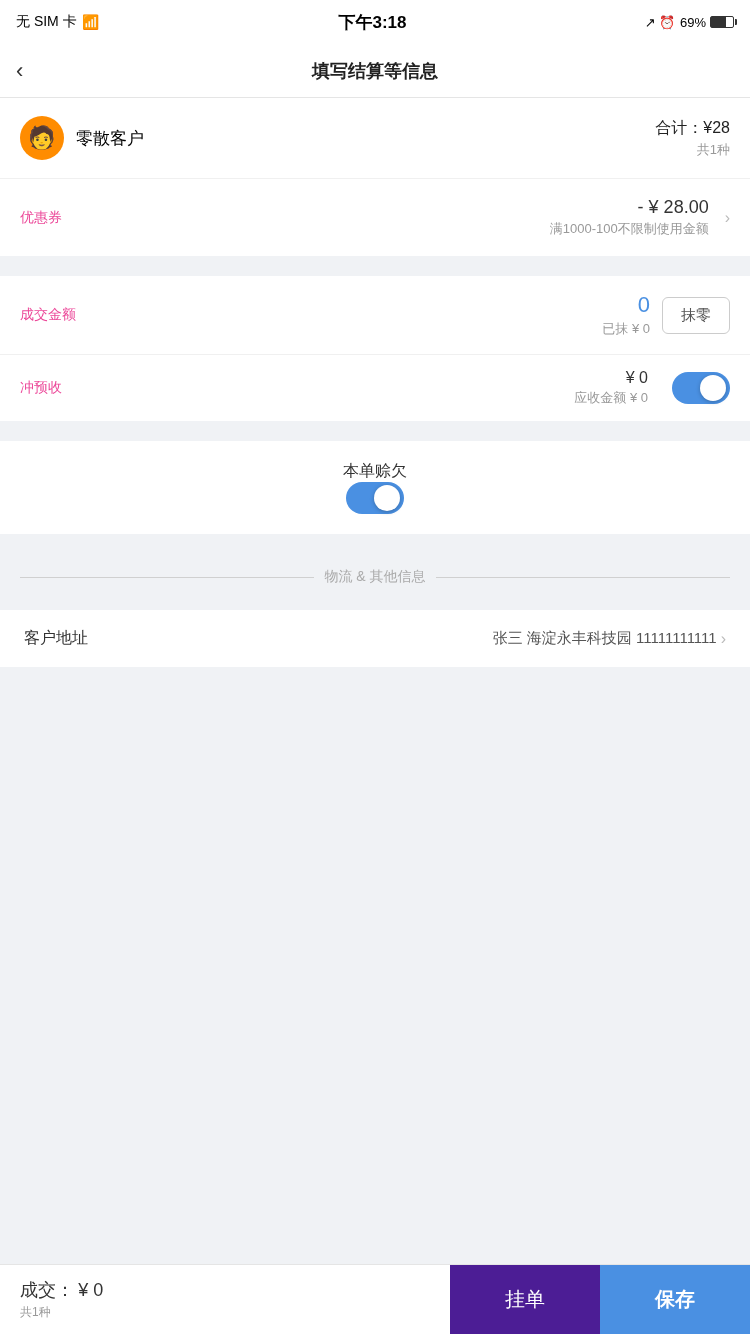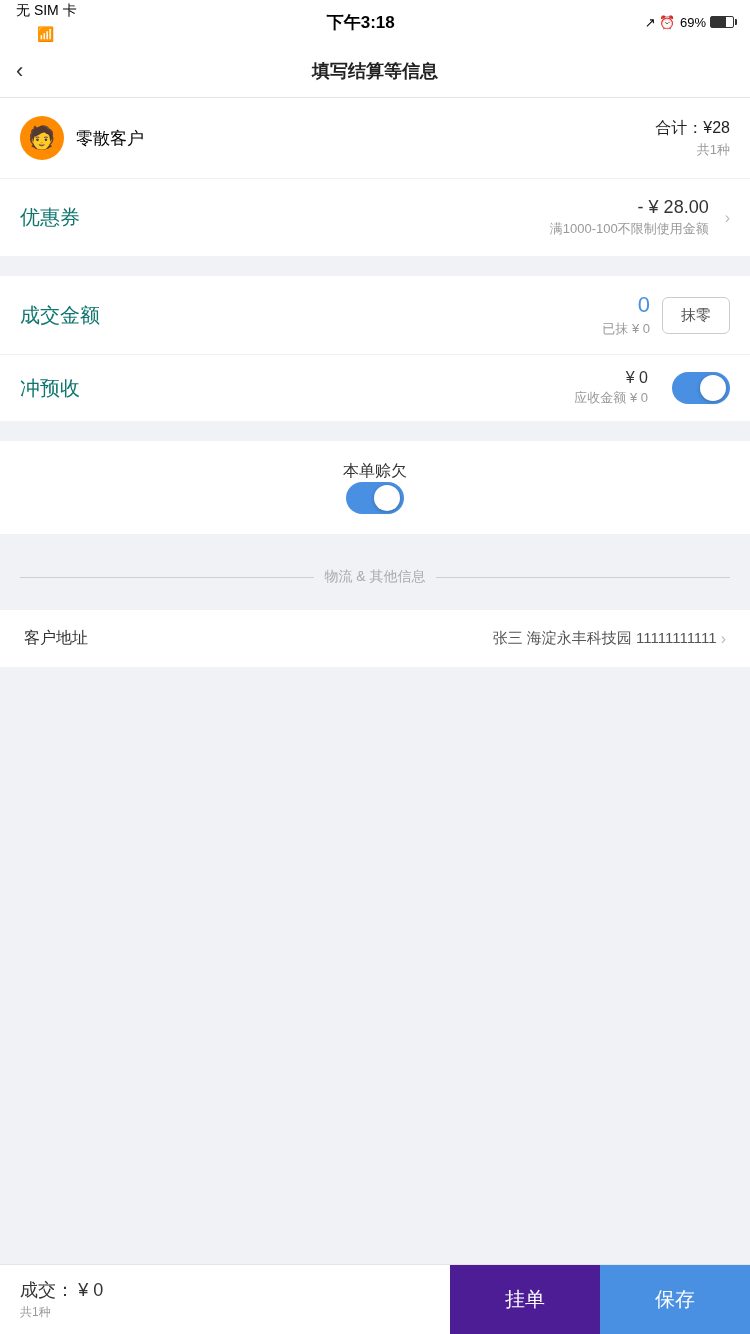--- a/index.html
+++ b/index.html
@@ -17,21 +17,21 @@
     .status-bar {
       background: #fff;
       height: 44px;
       display: flex;
       align-items: center;
       justify-content: space-between;
       padding: 0 16px;
       font-size: 15px;
       font-weight: 500;
     }
-    .status-left { display: flex; align-items: center; gap: 6px; font-size: 14px; flex-direction: column; }
+    .status-left { display: flex; align-items: center; gap: 6px; font-size: 14px; }
     .status-center { font-size: 17px; font-weight: 600; }
     .status-right { display: flex; align-items: center; gap: 4px; font-size: 13px; }
     .wifi-icon { font-size: 14px; }
     .battery-bar {
       display: inline-flex; align-items: center; gap: 2px;
     }
     .battery-body {
       width: 24px; height: 12px; border: 1.5px solid #333;
       border-radius: 2px; position: relative; overflow: visible;
     }
@@ -99,21 +99,21 @@
 
     
     .row-item {
       background: #fff;
       padding: 18px 20px;
       display: flex;
       align-items: center;
       justify-content: space-between;
       border-top: 1px solid #f0f0f0;
     }
-    .row-label { font-size: 20px; color: #0f766e; }
+    .row-label { font-size: 14px; color: #ec4899; }
     .row-right { text-align: right; display: flex; align-items: center; gap: 16px; }
     .coupon-discount { font-size: 18px; color: #333; font-weight: 500; }
     .coupon-desc { font-size: 13px; color: #999; margin-top: 2px; }
     .chevron-icon { color: #bbb; font-size: 16px; }
 
     
     .section-divider { height: 10px; background: #f0f2f5; }
 
     
     .amount-row {
@@ -259,20 +259,21 @@
     }
     .btn-save {
       width: 150px;
       background: #4a90e2;
       color: #fff;
       font-size: 20px;
       display: flex;
       align-items: center;
       justify-content: center;
       cursor: pointer;
+      font-weight: bold;
     }
 
     .spacer-bottom { height: 80px; }
   </style>
 </head>
 <body>
 
 <div class="status-bar">
   <div class="status-left">
     <span>无 SIM 卡</span>

